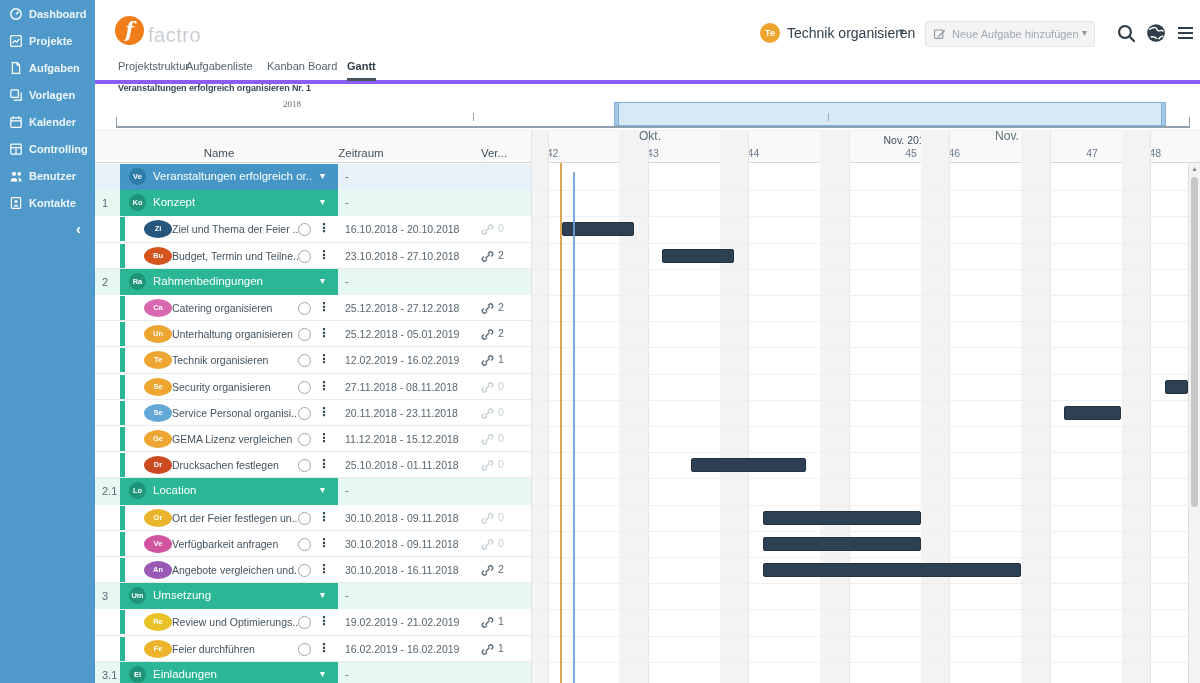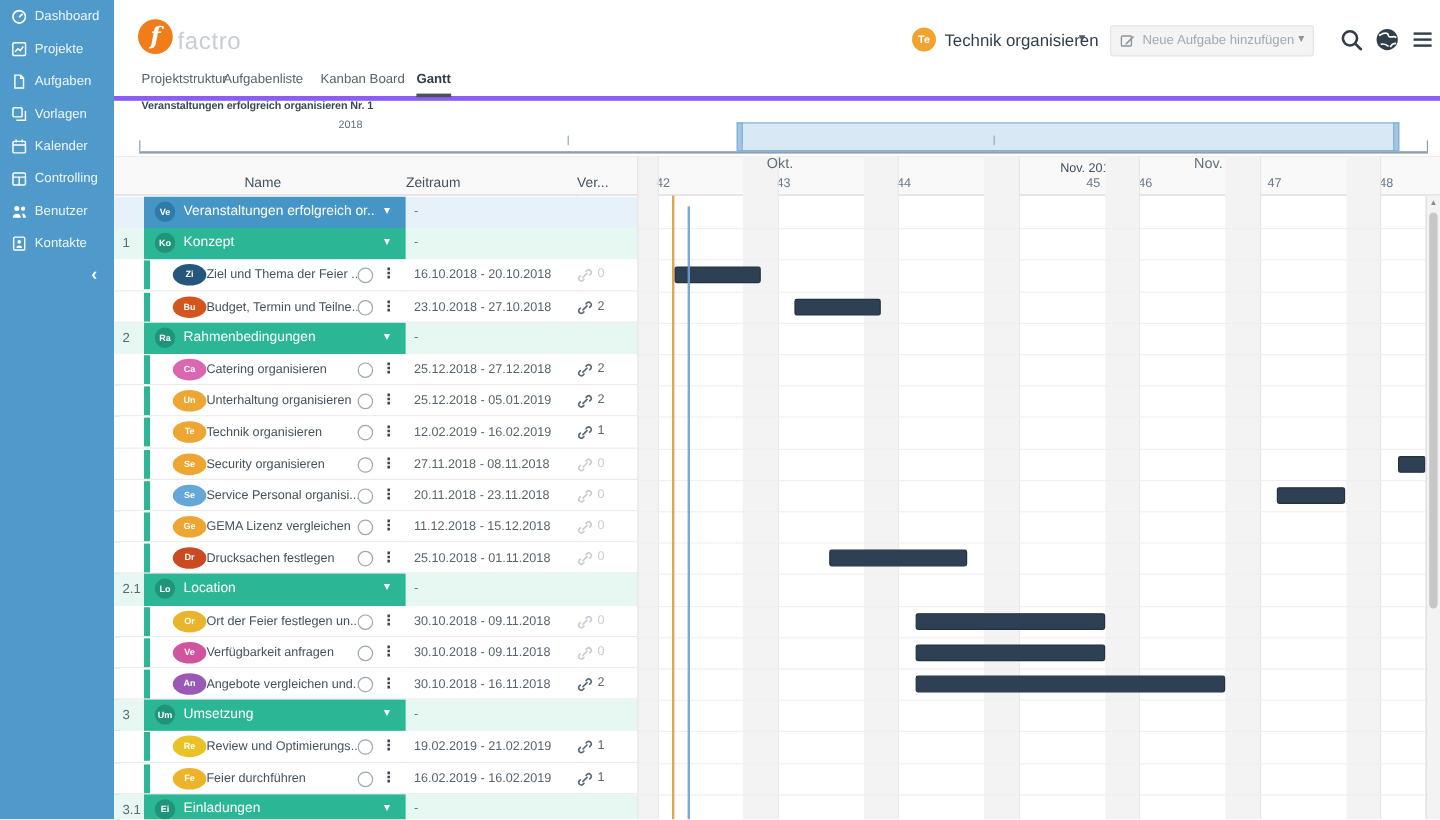--- a/index.html
+++ b/index.html
@@ -1,21 +1,21 @@
 <!DOCTYPE html>
 <html><head>
 <meta charset="utf-8">
 <style>
   html,body{margin:0;padding:0;background:#fff;}
   #app{position:relative;width:1200px;height:683px;overflow:hidden;
        font-family:"Liberation Sans","DejaVu Sans",sans-serif;background:#fff;}
   .abs{position:absolute;}
   
   #sidebar{left:0;top:0;width:95px;height:683px;background:#4f9aca;z-index:20;}
-  .sbitem{position:absolute;left:0;width:95px;height:22px;color:#eef6fb;font-size:11px;cursor:pointer;}
+  .sbitem{position:absolute;left:0;width:95px;height:22px;color:#eef6fb;font-size:11px;cursor:pointer;font-weight:bold;}
   .sbitem .icn{position:absolute;left:9px;top:3px;width:14px;height:14px;color:#fff;}
   .sbitem .lbl{position:absolute;left:29px;top:4px;white-space:nowrap;}
   #sb-collapse{left:76px;top:220px;width:16px;height:20px;color:#fff;font-size:15px;font-weight:bold;cursor:pointer;}
   
   #topstrip{left:95px;top:0;width:1105px;height:16px;background:#fff;z-index:5;}
   .tsitem{position:absolute;top:2px;font-size:10px;color:#3c4a58;white-space:nowrap;}
   .tsitem .icn{display:inline-block;width:13px;height:13px;vertical-align:-3px;color:#3c4a58;}
   
   #logo-circle{left:115px;top:16px;width:29px;height:29px;border-radius:50%;background:#f07d1a;
     color:#fff;font-family:"DejaVu Serif",serif;font-style:italic;font-weight:bold;font-size:20px;
@@ -42,21 +42,21 @@
   #gearbtn{left:1178px;top:56px;font-size:16px;color:#47545e;cursor:pointer;}
   
   #breadcrumb{left:118px;top:83px;font-size:9px;font-weight:bold;color:#3b4a57;letter-spacing:-0.1px;}
   
   #minitl{left:95px;top:96px;width:1105px;height:34px;background:#fff;}
   #mtbar{position:absolute;left:21px;top:7px;width:1074px;height:23px;border-bottom:2px solid #8fa0ac;}
   #mtbar:before,#mtbar:after{content:"";position:absolute;bottom:0;width:1px;height:9px;background:#8fa0ac;}
   #mtbar:before{left:0;} #mtbar:after{right:0;}
   .mttick{position:absolute;bottom:9px;width:1px;height:8px;background:#9aa8b2;}
   .mtlabel{position:absolute;font-size:12px;color:#5f7078;transform:translateX(-50%);white-space:nowrap;margin-top:20px;}
-  #mtyear{position:absolute;font-size:9px;color:#5f7078;transform:translateX(-50%);}
+  #mtyear{position:absolute;font-size:9px;color:#5f7078;transform:translateX(-50%);font-family:Liberation Serif, serif;}
   #mtsel{position:absolute;left:519px;top:6px;width:552px;height:24px;background:rgba(129,178,221,.30);
     border:1px solid #7fb3dd;box-sizing:border-box;cursor:grab;z-index:2;}
   .mthandle{position:absolute;top:6px;width:5px;height:24px;background:#a5c6e2;border:1px solid #7fb3dd;box-sizing:border-box;cursor:ew-resize;z-index:3;}
   
   #gheader{left:95px;top:130px;width:1105px;height:33px;background:#f9f9f9;
     border-top:1px solid #ededed;border-bottom:1px solid #d8d8d8;box-sizing:border-box;z-index:0;}
   #monthlabel{position:absolute;left:717px;top:3px;width:190px;text-align:center;font-size:10.5px;color:#42515d;}
   .weeknum{position:absolute;top:16px;font-size:10.5px;color:#68788a;transform:translateX(-50%);z-index:2;}
   .colhead{position:absolute;top:16px;font-size:11.5px;color:#42515d;transform:translateX(-50%);z-index:2;}
   
@@ -244,21 +244,21 @@
     <div class="mthandle" style="left:1066px"></div>
   </div>
 
   <div id="gheader" class="abs">
     <div id="monthlabel">Nov. 2018</div>
   <div class="weeknum" style="left: 457.5px;">42</div>
       <div class="weeknum" style="left: 557.95px;">43</div>
       <div class="weeknum" style="left: 658.4px;">44</div>
       <div class="weeknum" style="left: 804px; margin-left: 12px;">45</div>
       <div class="weeknum" style="left: 859.3px;">46</div>
-      <div class="weeknum" style="left: 967px;">47</div>
+      <div class="weeknum" style="left: 997px;">47</div>
       <div class="weeknum" style="left: 1060.2px;">48</div>
       <div class="colhead" style="left: 124px;">Name</div>
       <div class="colhead" style="left: 266px;">Zeitraum</div>
       <div class="colhead" style="left: 399px;">Ver...</div>
     </div>
 
   <div id="layers">
       <div class="wkband abs" style="left: 531px; top: 130px; width: 16.5px; height: 553px;"></div>
       <div class="wkband abs" style="left: 619.25px; top: 130px; width: 28.7px; height: 553px;"></div>
       <div class="wkband abs" style="left: 719.7px; top: 130px; width: 28.7px; height: 553px;"></div>

